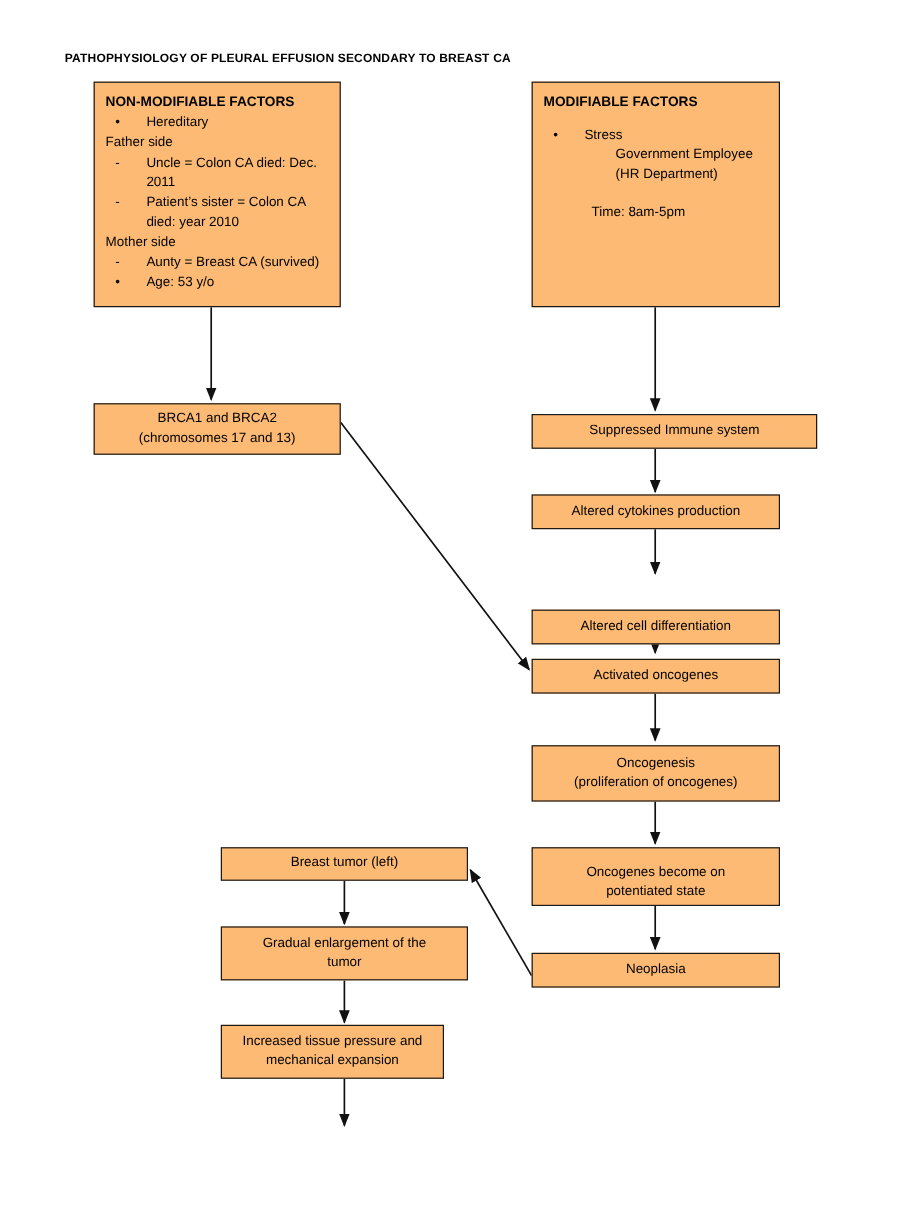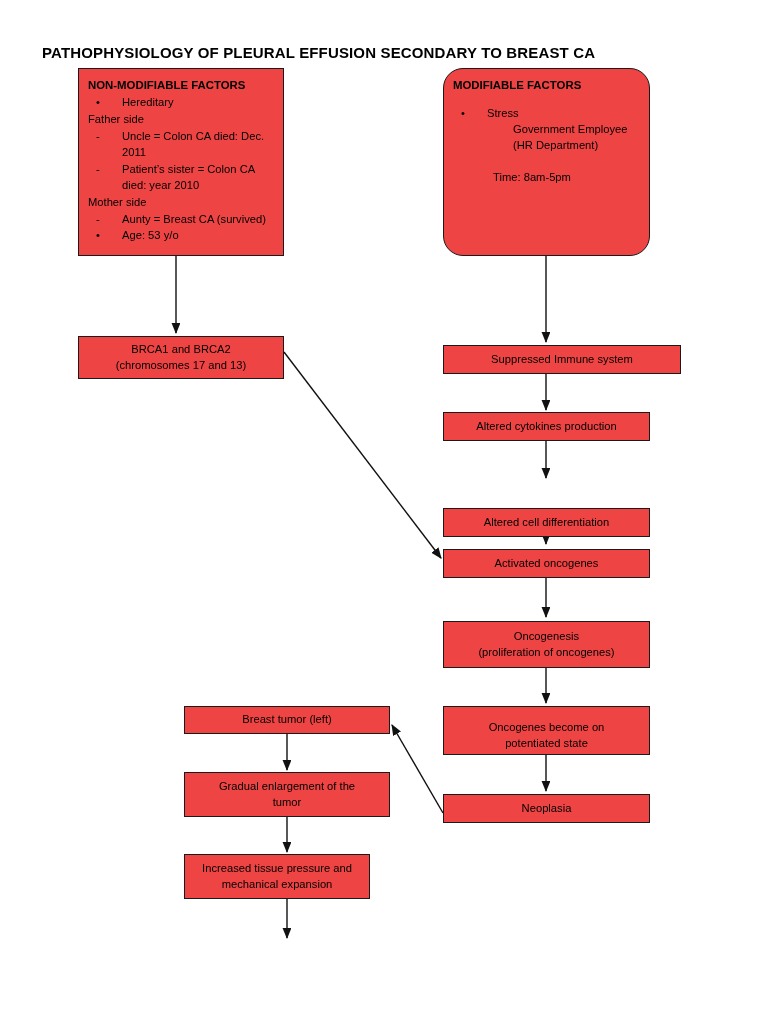--- a/index.html
+++ b/index.html
@@ -16,31 +16,31 @@
     overflow: hidden;
   }
   #page {
     position: absolute;
     left: 0; top: 0;
     width: 768px;
     height: 1024px;
   }
   .title {
     position: absolute;
-    left: 42px;
+    left: 54px;
     top: 44px;
-    font-size: 15px;
+    font-size: 10px;
     font-weight: bold;
     letter-spacing: 0.15px;
     white-space: nowrap;
   }
   .box {
     position: absolute;
     border: 1.3px solid #1a1a1a;
-    background: #ef4444;
+    background: #fdba74;
     box-sizing: border-box;
     font-size: 11.2px;
     line-height: 1.42;
   }
   .box.centered {
     display: flex;
     align-items: center;
     justify-content: center;
     text-align: center;
     padding: 2px 6px;
@@ -142,21 +142,21 @@
     <span class="li dash">
       <span class="mk">-</span>
       <span>Aunty = Breast CA (survived)</span>
     </span>
     <span class="li">
       <span class="mk">•</span>
       <span>Age: 53 y/o</span>
     </span>
   </div>
 
-  <div class="box textbox" style="left:443px; top:68px; width:207px; height:188px;border-radius:20px;">
+  <div class="box textbox" style="left:443px; top:68px; width:207px; height:188px;">
     <span class="hdr">MODIFIABLE FACTORS</span>
     <span class="gap"></span>
     <span class="li">
       <span class="mk">•</span>
       <span>Stress</span>
     </span>
     <span class="indent1">Government Employee</span>
     <span class="indent1">(HR Department)</span>
     <span class="indent2">Time: 8am-5pm</span>
   </div>

